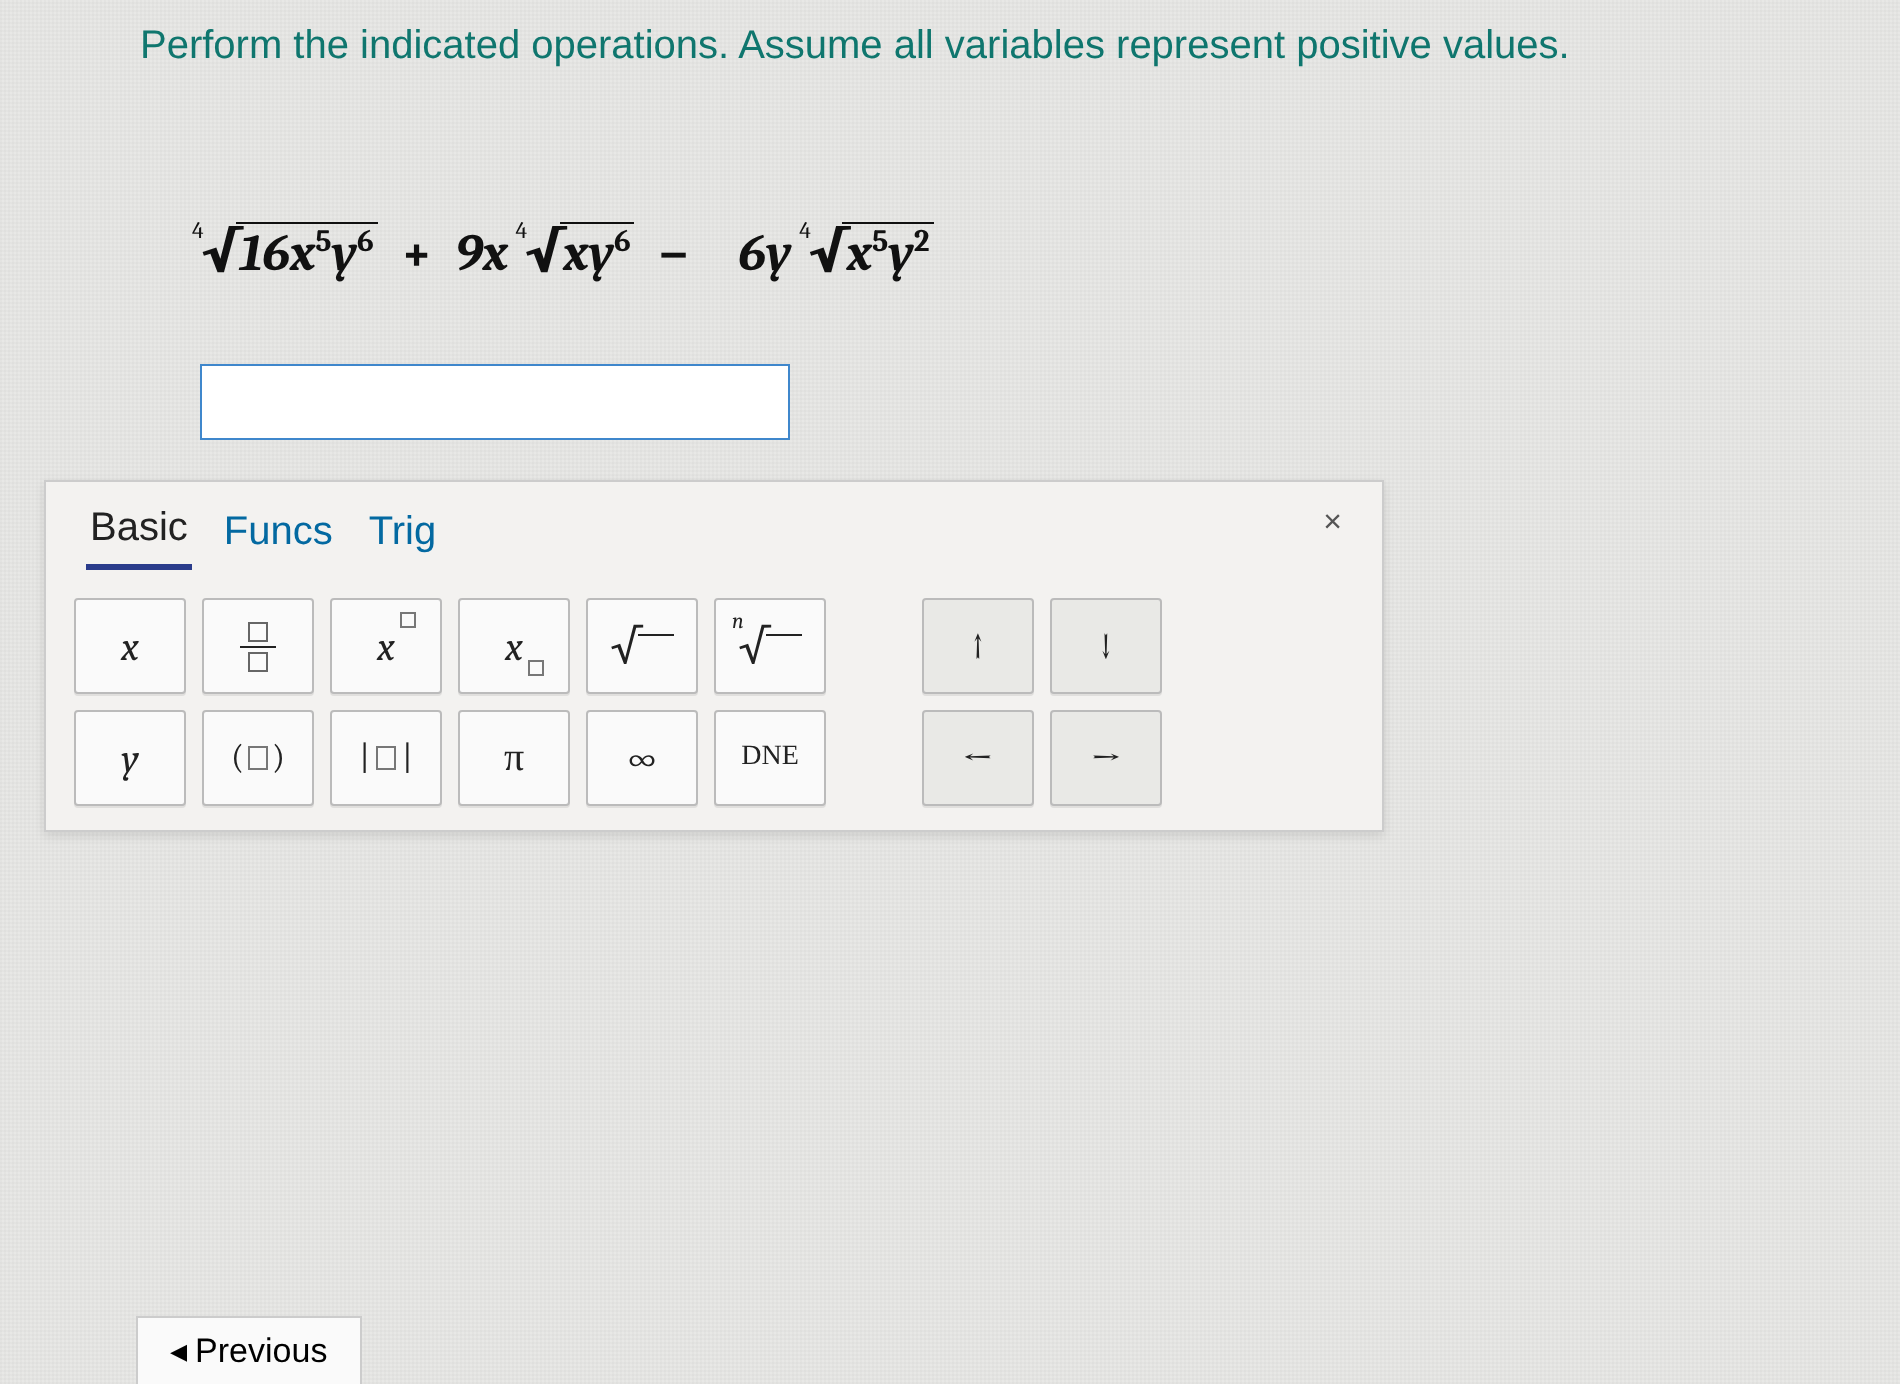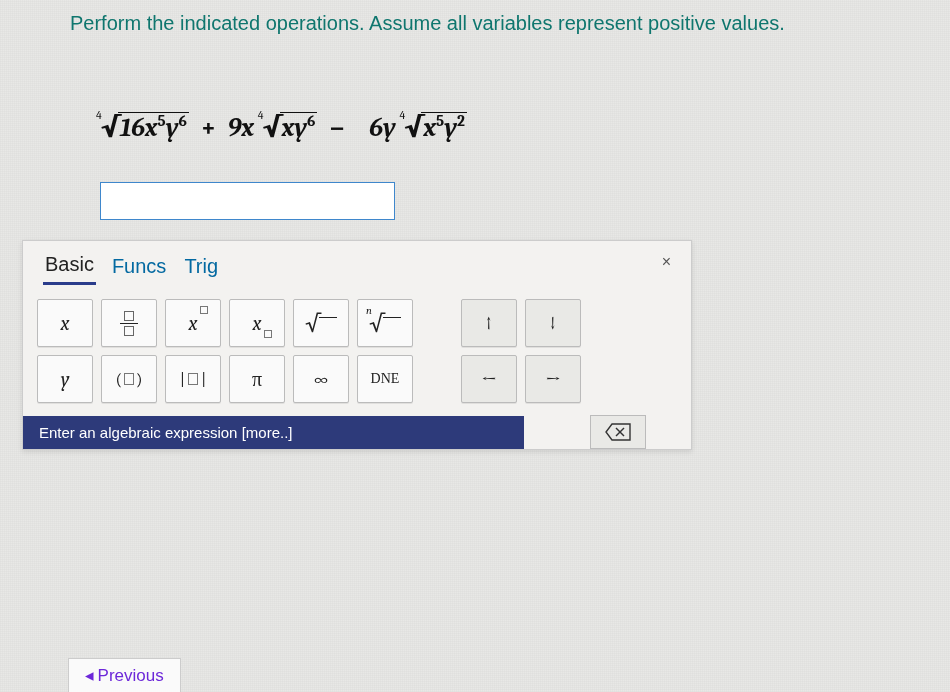--- a/index.html
+++ b/index.html
@@ -141,21 +141,21 @@
     }
 
     .prev-btn {
       position: absolute;
       left: 68px;
       top: 658px;
       background: #fafafa;
       border: 1px solid #ccc;
       padding: 6px 16px;
       font-size: 17px;
-      color: #6d28d9;
+      color: #000000;
       cursor: pointer;
     }
 
     
     .frac { display:inline-flex; flex-direction:column; align-items:center; font-size:11px; line-height:1; font-style:normal; }
     .frac .fb { border:1px solid #666; width:10px; height:10px; }
     .frac .line { border-top:1px solid #222; width:18px; margin:2px 0; }
   </style>
 </head>
 <body>
@@ -257,29 +257,17 @@
         <div class="key nav">
             <span>←</span>
           </div>
         <div class="key nav">
             <span>→</span>
           </div>
       </div>
     </div>
   </div>
 
-  <div class="bottom-row">
-    <div class="hint-bar">
-      <span>Enter an algebraic expression </span><a>[more..]</a>
-    </div>
-    <div class="backspace-key">
-      <svg width="26" height="18" viewBox="0 0 26 18">
-        <path d="M7 1 L25 1 L25 17 L7 17 L1 9 Z" fill="none" stroke="#333" stroke-width="1.4"></path>
-        <line x1="11" y1="5" x2="19" y2="13" stroke="#333" stroke-width="1.4"></line>
-        <line x1="19" y1="5" x2="11" y2="13" stroke="#333" stroke-width="1.4"></line>
-      </svg>
-    </div>
-  </div>
 </div>
 
 <div class="prev-btn">
   <span style="margin-right:4px;">◂</span><span>Previous</span>
 </div>
 
 </body></html>

